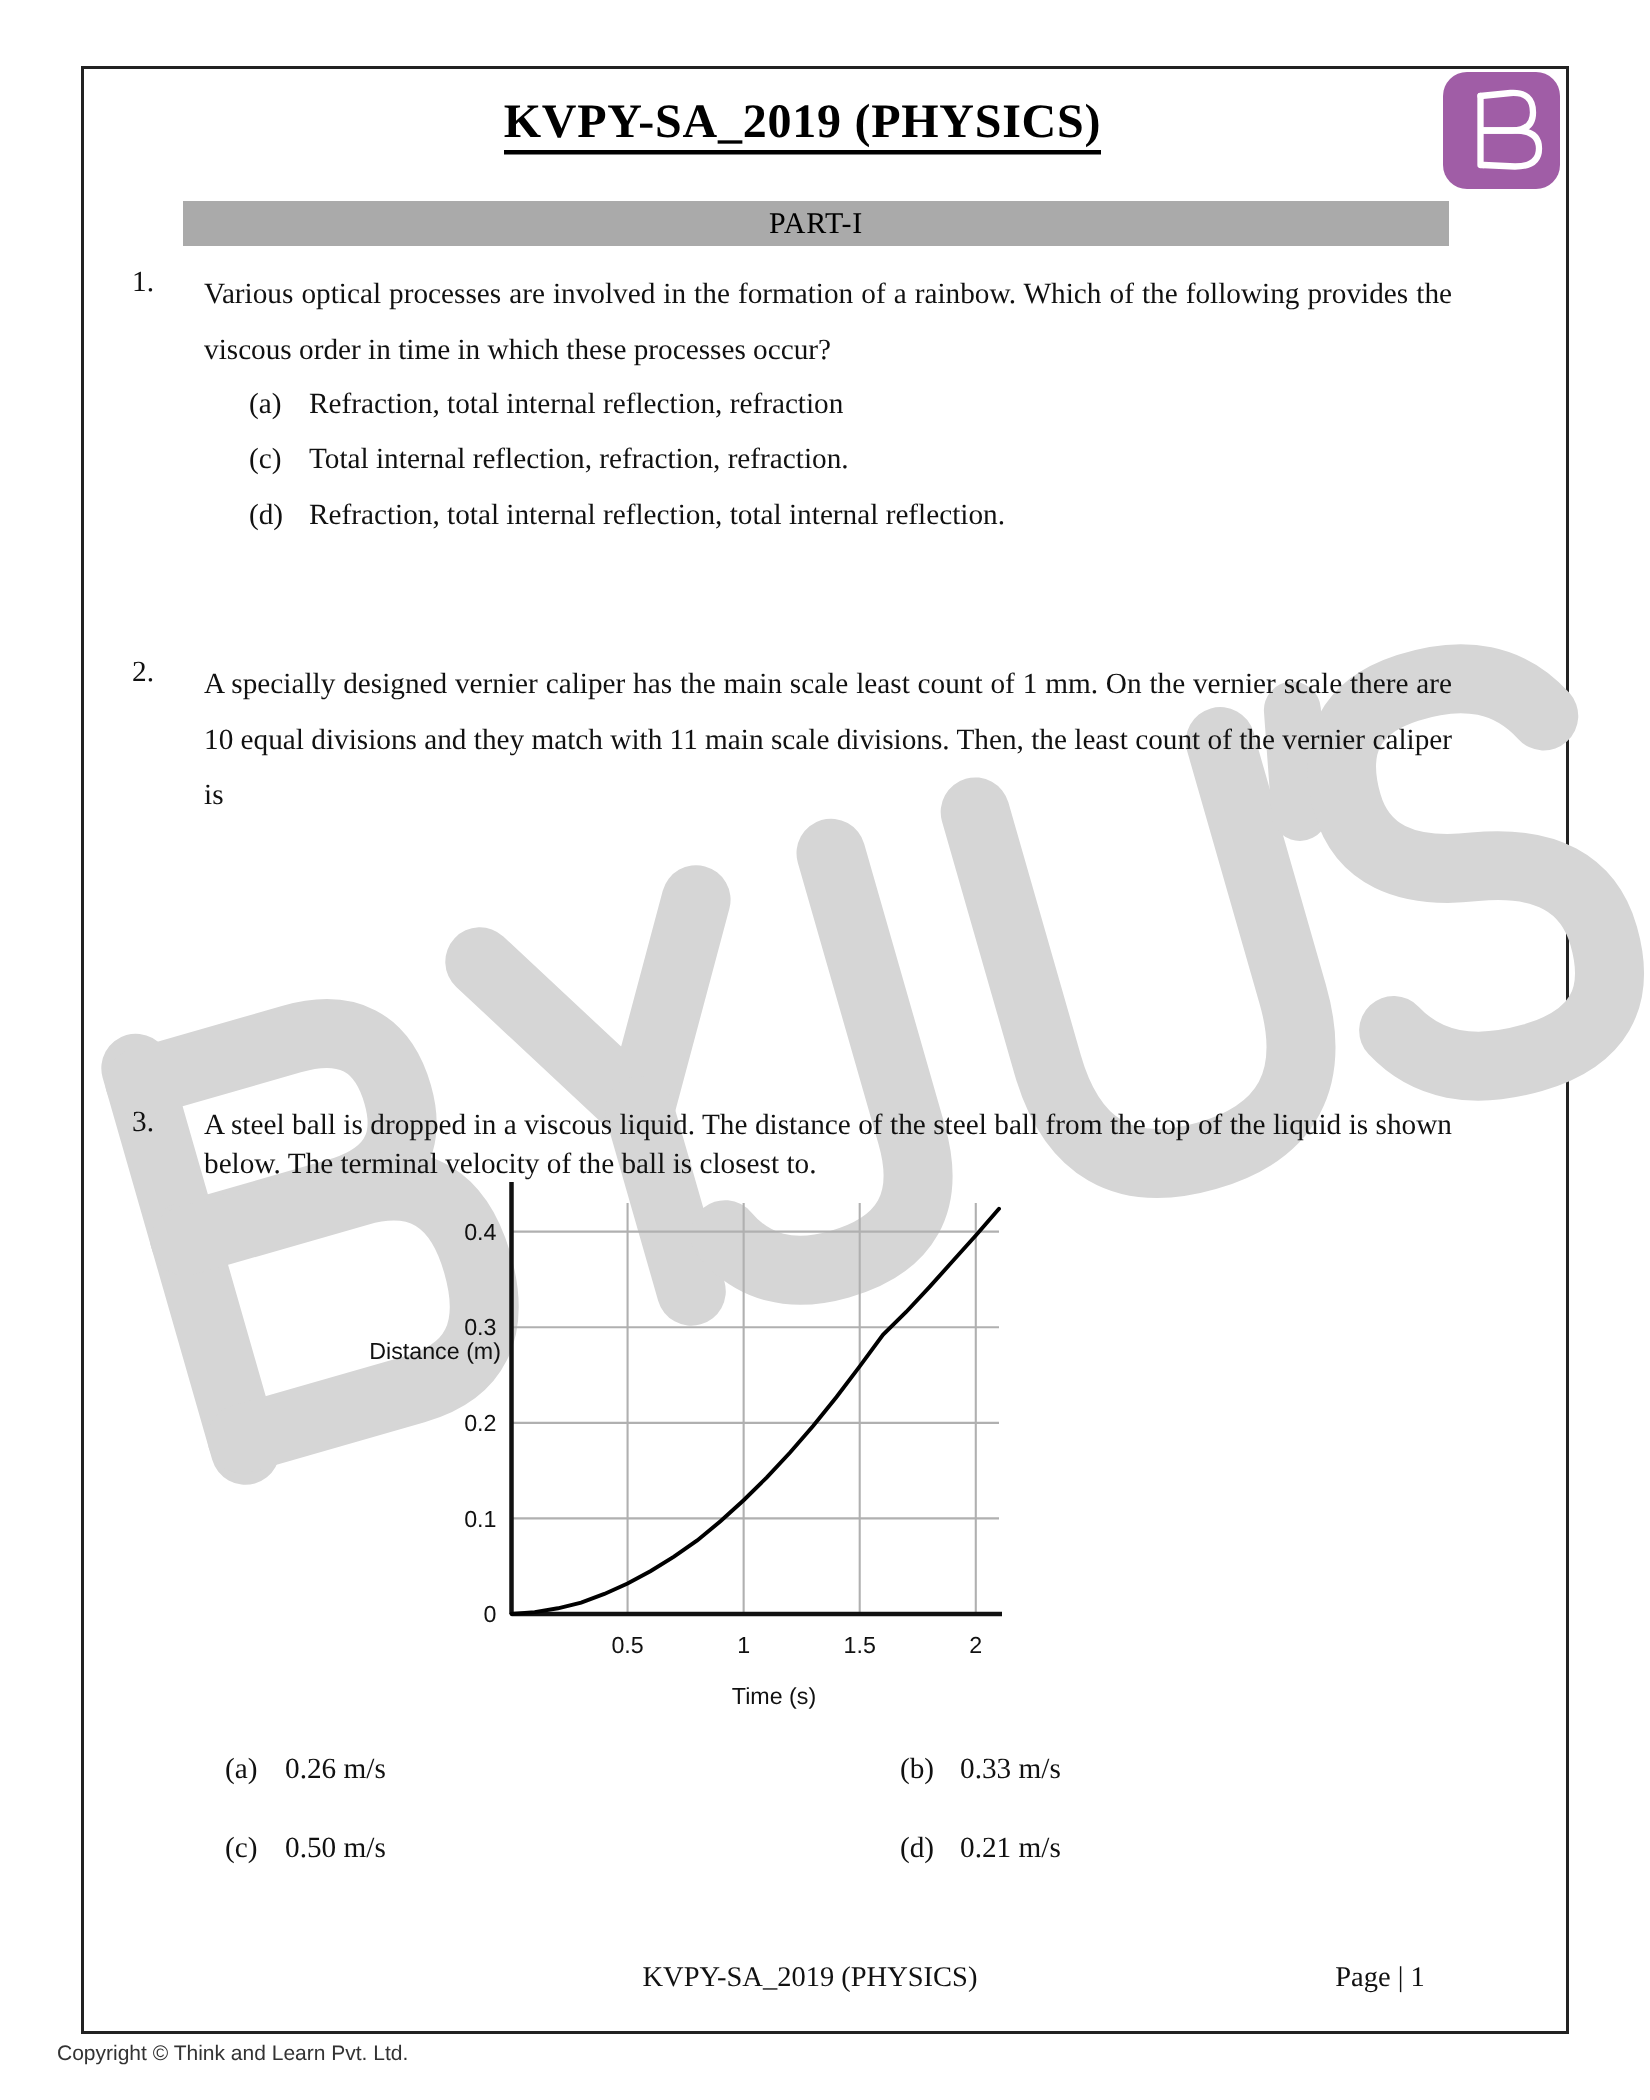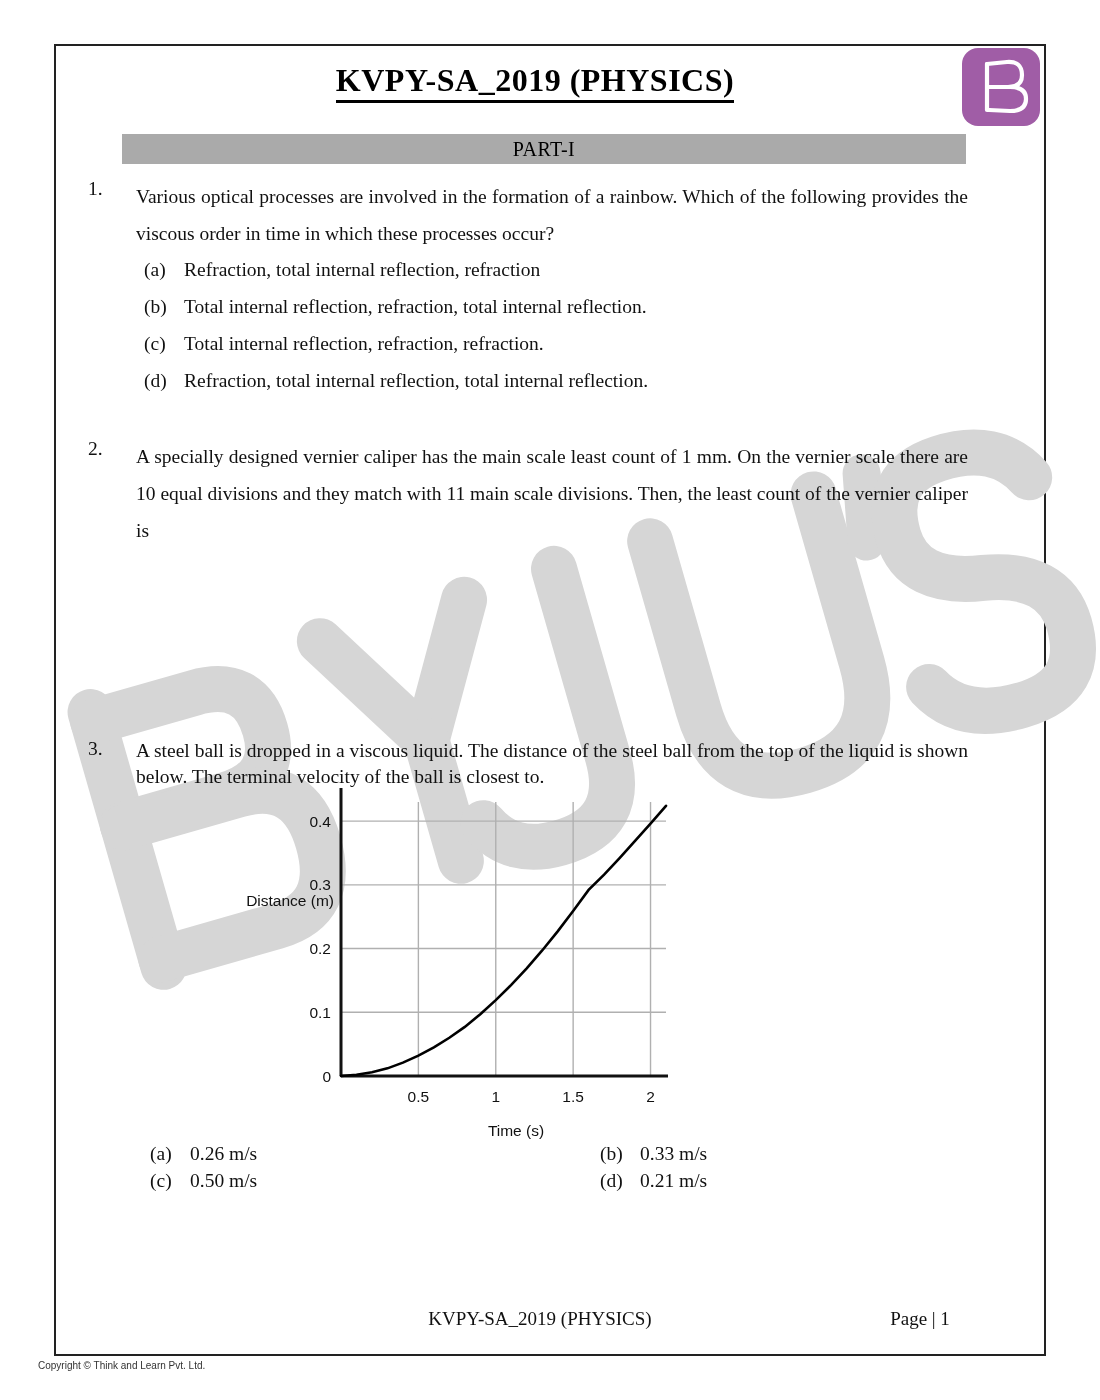--- a/index.html
+++ b/index.html
@@ -121,40 +121,41 @@
     margin-left: 48px;
     font-size: 19.5px;
     line-height: 37px;
     text-align: justify;
     text-justify: inter-word;
   }
   .q-body.tight { line-height: 26px; }
 
   .opt-list {
     position: absolute;
-    left: 144px;
+    left: 166px;
   }
   .opt {
     font-size: 19.5px;
     line-height: 37px;
     white-space: nowrap;
   }
   .opt .lbl {
     display: inline-block;
     width: 40px;
   }
 
   .opt-grid {
     position: absolute;
     left: 150px;
     width: 660px;
   }
   .opt-grid .row {
     display: flex;
     line-height: 27px;
+    margin-top: 26px;
   }
   .opt-grid .cell {
     font-size: 19.5px;
     white-space: nowrap;
   }
   .opt-grid .cell.left { width: 450px; }
   .opt-grid .cell .lbl {
     display: inline-block;
     width: 40px;
   }
@@ -194,21 +195,21 @@
     top: 1308px;
     width: 180px;
     text-align: center;
     font-size: 19px;
   }
   #copyright {
     position: absolute;
     left: 38px;
     top: 1360px;
     font-family: "Liberation Sans", sans-serif;
-    font-size: 10px;
+    font-size: 14px;
     color: #333;
   }
 </style>
 </head>
 <body>
 
 <div id="page">
 
   <div id="page-border"></div>
 
@@ -252,23 +253,20 @@
 
     <div id="part-banner">PART-I</div>
 
     <div class="question" style="top:178px;">
       <div class="q-num">1.</div>
       <div class="q-body">Various optical processes are involved in the formation of a rainbow. Which of the following provides the viscous order in time in which these processes occur?</div>
     </div>
     <div class="opt-list" style="top:251px;">
       <div class="opt">
         <span class="lbl">(a)</span><span>Refraction, total internal reflection, refraction</span>
-      </div>
-      <div class="opt">
-        <span class="lbl">(b)</span><span>Total internal reflection, refraction, total internal reflection.</span>
       </div>
       <div class="opt">
         <span class="lbl">(c)</span><span>Total internal reflection, refraction, refraction.</span>
       </div>
       <div class="opt">
         <span class="lbl">(d)</span><span>Refraction, total internal reflection, total internal reflection.</span>
       </div>
     </div>
 
     <div class="question" style="top:438px;">

